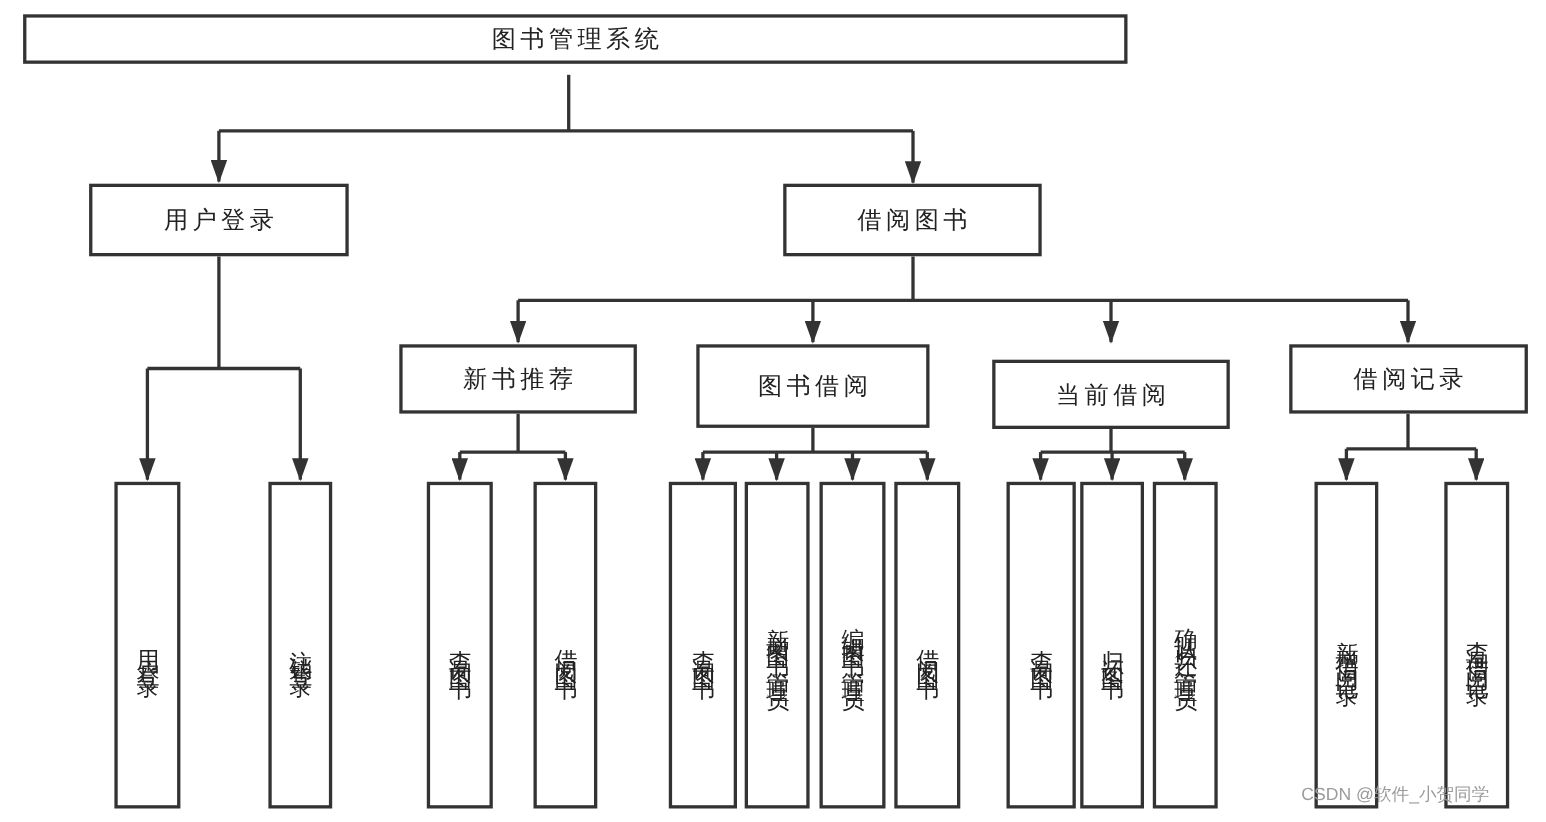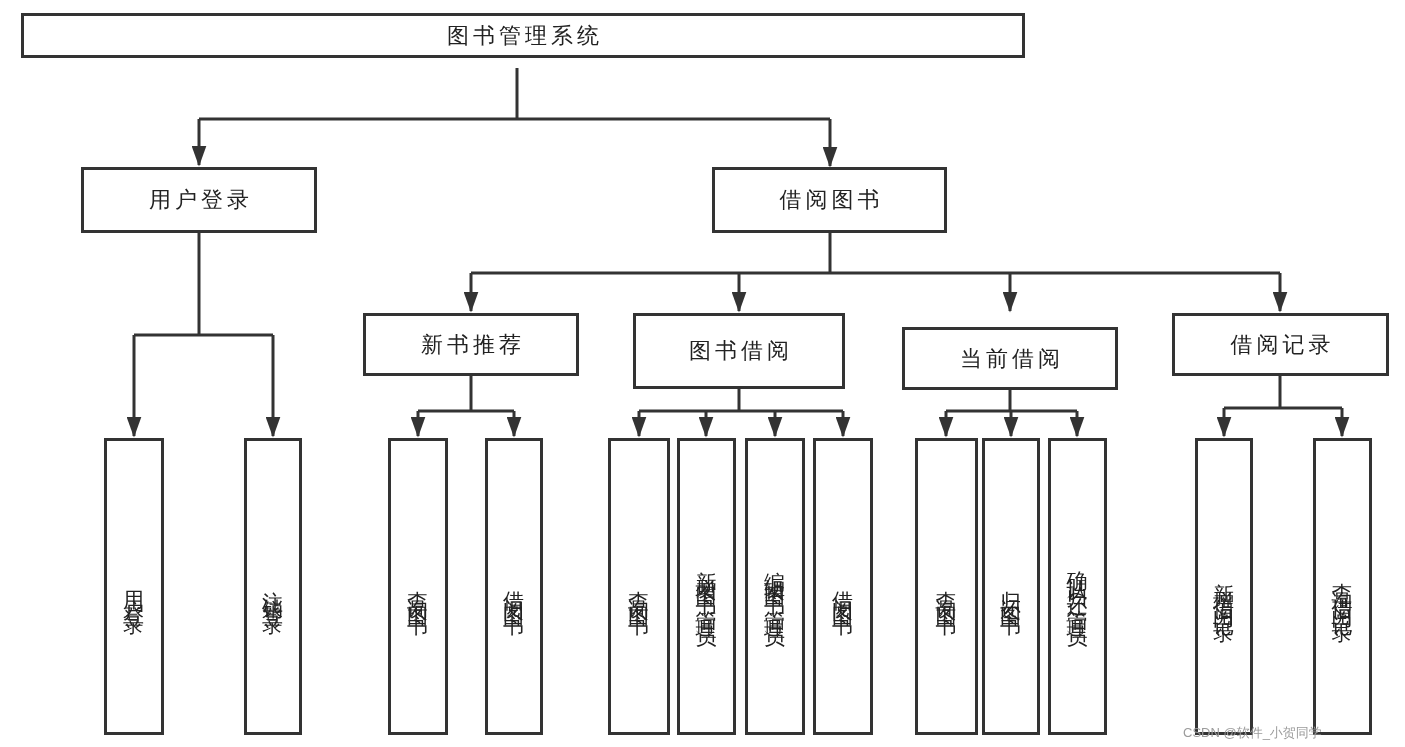--- a/index.html
+++ b/index.html
@@ -33,26 +33,25 @@
     font-size:21px;
     letter-spacing:8px;
     writing-mode:vertical-rl;
     text-orientation:mixed;
     line-height:1;
     padding-top:6px;
   }
   .watermark{
     position:absolute;
     left:1183px;top:712px;
-    font-size:13px;
+    font-size:16px;
     color:var(--wm);
     letter-spacing:0px;
     white-space:nowrap;
     z-index:5;
-    margin-top:12px;
   }
 </style>
 </head>
 <body>
 
 <div class="canvas">
 
   <svg class="connectors" viewBox="0 0 1405 747" xmlns="http://www.w3.org/2000/svg">
     <defs>
       <marker id="arrow" markerWidth="7" markerHeight="5" refX="6.5" refY="2.5" orient="auto">

